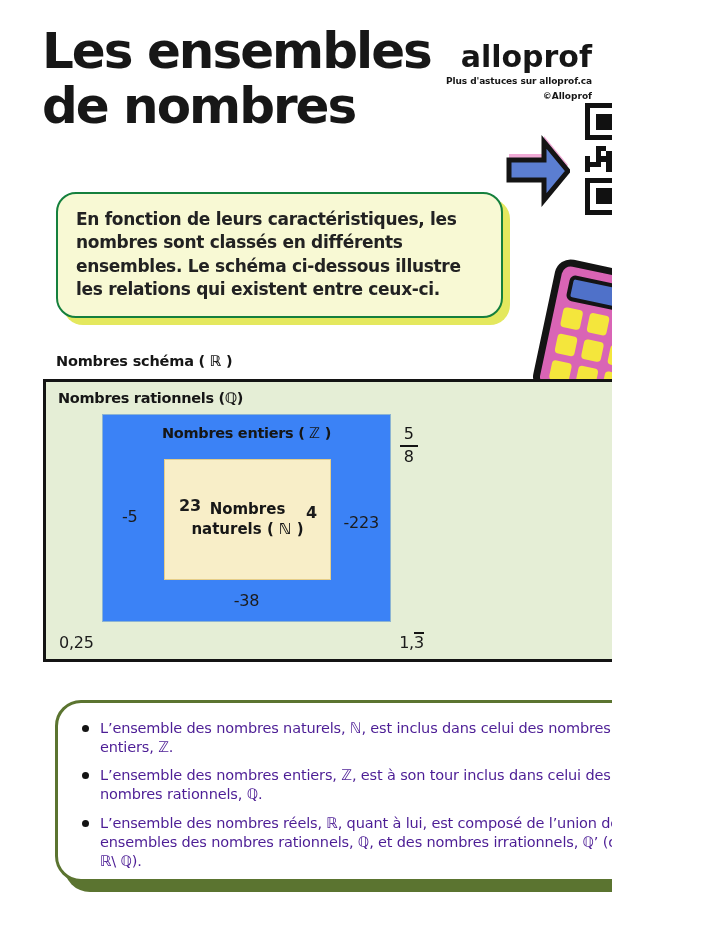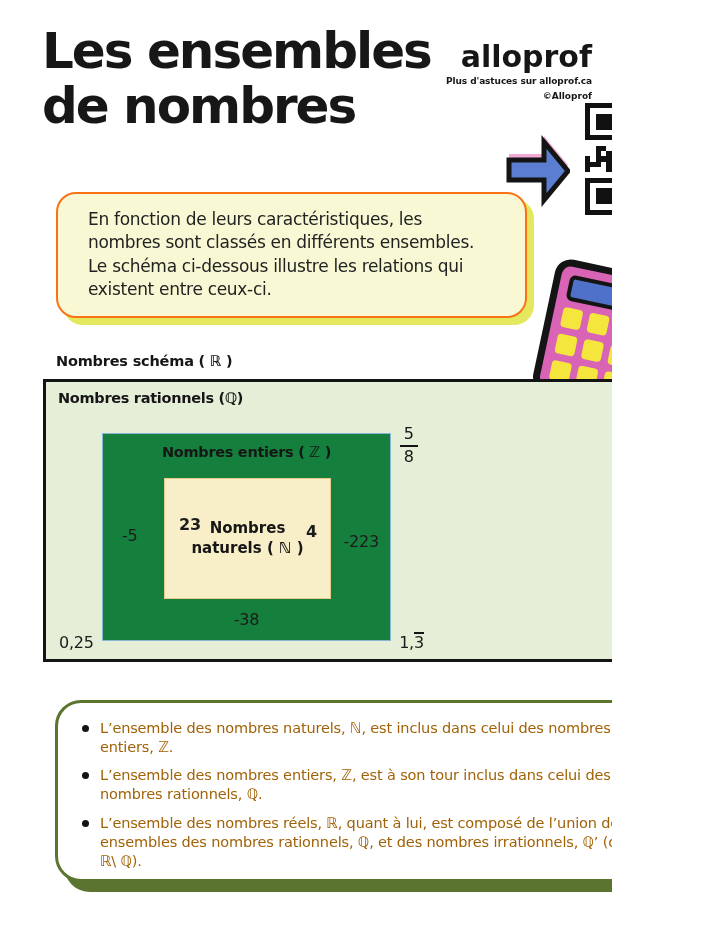--- a/index.html
+++ b/index.html
@@ -12,43 +12,43 @@
   .logo-block{position:absolute;top:42px;right:20px;text-align:right;}
   .logo-name{font-size:30px;font-weight:bold;letter-spacing:0;line-height:1;text-align:right;}
   .logo-tagline{font-size:9px;font-weight:bold;margin-top:4px;letter-spacing:-0.1px;padding-left:32px;}
   .logo-copy{font-size:9px;font-weight:bold;margin-top:5px;}
 
   .arrow-svg{position:absolute;left:506px;top:134px;width:64px;height:74px;}
   .qr-svg{position:absolute;left:585px;top:103px;width:112px;height:112px;background:#fff;}
 
   
   .intro{position:absolute;left:56px;top:192px;width:407px;background:#f8f9d4;
-         border:2px solid #f97316;border-radius:20px;box-shadow:7px 7px 0 #e4e85e;
-         padding:14px 30px;font-size:17px;font-weight:normal;line-height:1.38;
+         border:2px solid #15803d;border-radius:20px;box-shadow:7px 7px 0 #e4e85e;
+         padding:14px 18px;font-size:17px;font-weight:bold;line-height:1.38;
          letter-spacing:-0.3px;color:#222;}
 
   
   .calc{position:absolute;left:543px;top:266px;width:92px;height:122px;background:#d964b5;
         border:7px solid #141414;border-radius:16px;transform:rotate(12deg);z-index:1;overflow:hidden;}
   .calc-screen{margin:8px 9px 7px;height:18px;background:#4f71c9;border:4px solid #141414;border-radius:6px;}
   .calc-keys{display:grid;grid-template-columns:repeat(3,1fr);gap:7px;margin:0 9px;}
   .calc-keys i{display:block;height:20px;background:#f4e63c;border-radius:4px;}
 
   
   .diagram-title{position:absolute;left:56px;top:353px;font-size:14.5px;font-weight:bold;letter-spacing:-0.2px;}
   .diagram{position:absolute;left:43px;top:379px;width:628px;height:277px;
            border:3px solid #141414;display:flex;z-index:2;background:#e5eed6;}
   .region-label{font-size:14.5px;font-weight:bold;letter-spacing:-0.3px;}
   .region-rational{position:relative;width:392px;background:#e5eed6;}
   .region-rational .region-label{position:absolute;left:12px;top:8px;}
   .region-irrational{position:relative;flex:1;background:#edece3;border-left:3px solid #141414;}
   .region-irrational .region-label{position:absolute;left:0;right:0;top:9px;text-align:center;}
 
-  .box-integers{position:absolute;left:56px;top:51px;width:287px;height:206px;
-                background:#15803d;border:1px solid #8cb4d3;}
+  .box-integers{position:absolute;left:56px;top:32px;width:287px;height:206px;
+                background:#3b82f6;border:1px solid #8cb4d3;}
   .box-integers>.region-label{position:absolute;left:0;right:0;top:10px;text-align:center;}
   .box-naturals{position:absolute;left:61px;top:44px;width:165px;height:119px;
                 background:#f8eec8;border:1px solid #e5cd89;display:flex;flex-direction:column;
                 align-items:center;justify-content:center;font-weight:bold;font-size:15px;line-height:1.3;}
   .num{position:absolute;font-size:16px;letter-spacing:-0.2px;color:#1b1b1b;}
 
   .frac{position:absolute;right:20px;top:44px;text-align:center;font-size:16px;line-height:1.05;}
   .frac-num{display:block;border-bottom:2px solid #141414;padding:0 4px 2px;}
   .frac-den{display:block;padding-top:2px;}
   .overbar{display:inline-block;border-top:2px solid #141414;padding-top:1px;line-height:1;}
@@ -56,21 +56,21 @@
   .math-serif{font-family:"DejaVu Serif",serif;font-style:italic;font-size:23px;}
   .rad{position:absolute;font-size:16px;}
   .rad-sym{font-size:21px;vertical-align:-2px;}
   .rad-cand{display:inline-block;border-top:2px solid #141414;padding:1px 4px 0 1px;margin-left:-2px;}
 
   
   .notes{position:absolute;left:55px;top:700px;width:558px;height:144px;background:#fff;
          border:3px solid #5b7430;border-radius:26px;box-shadow:9px 10px 0 #5b7430;
          padding:16px 20px 16px 24px;z-index:2;}
   .note-item{display:flex;gap:11px;font-size:14.5px;line-height:1.32;letter-spacing:-0.15px;
-             margin-bottom:9px;color:#a16207;}
+             margin-bottom:9px;color:#4c1d95;}
   .note-bullet{flex:none;width:7px;height:7px;border-radius:50%;background:#141414;margin-top:6px;}
 </style>
 </head>
 <body>
 
 <div class="page">
 
   <div class="title">
     <div>Les ensembles</div>
     <div>de nombres</div>

